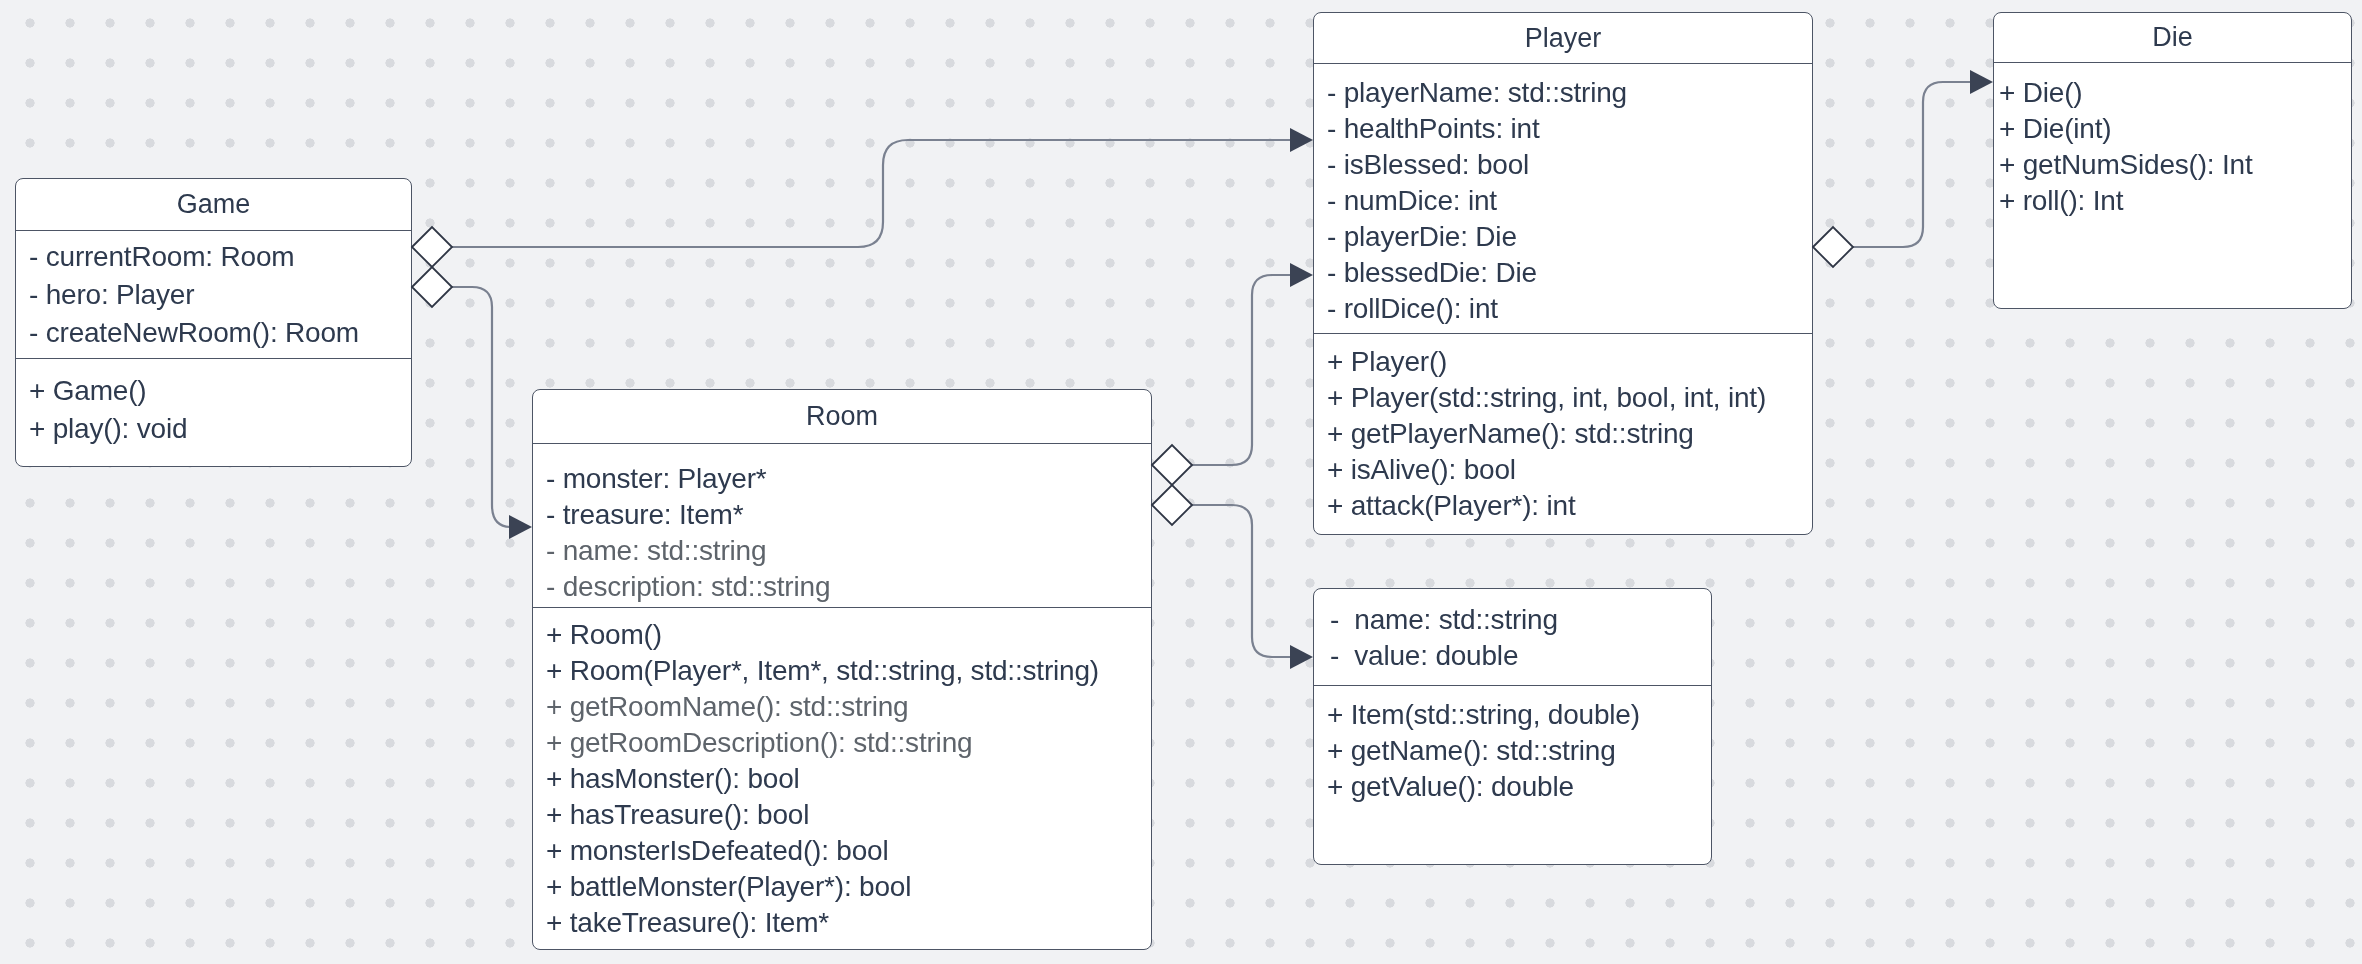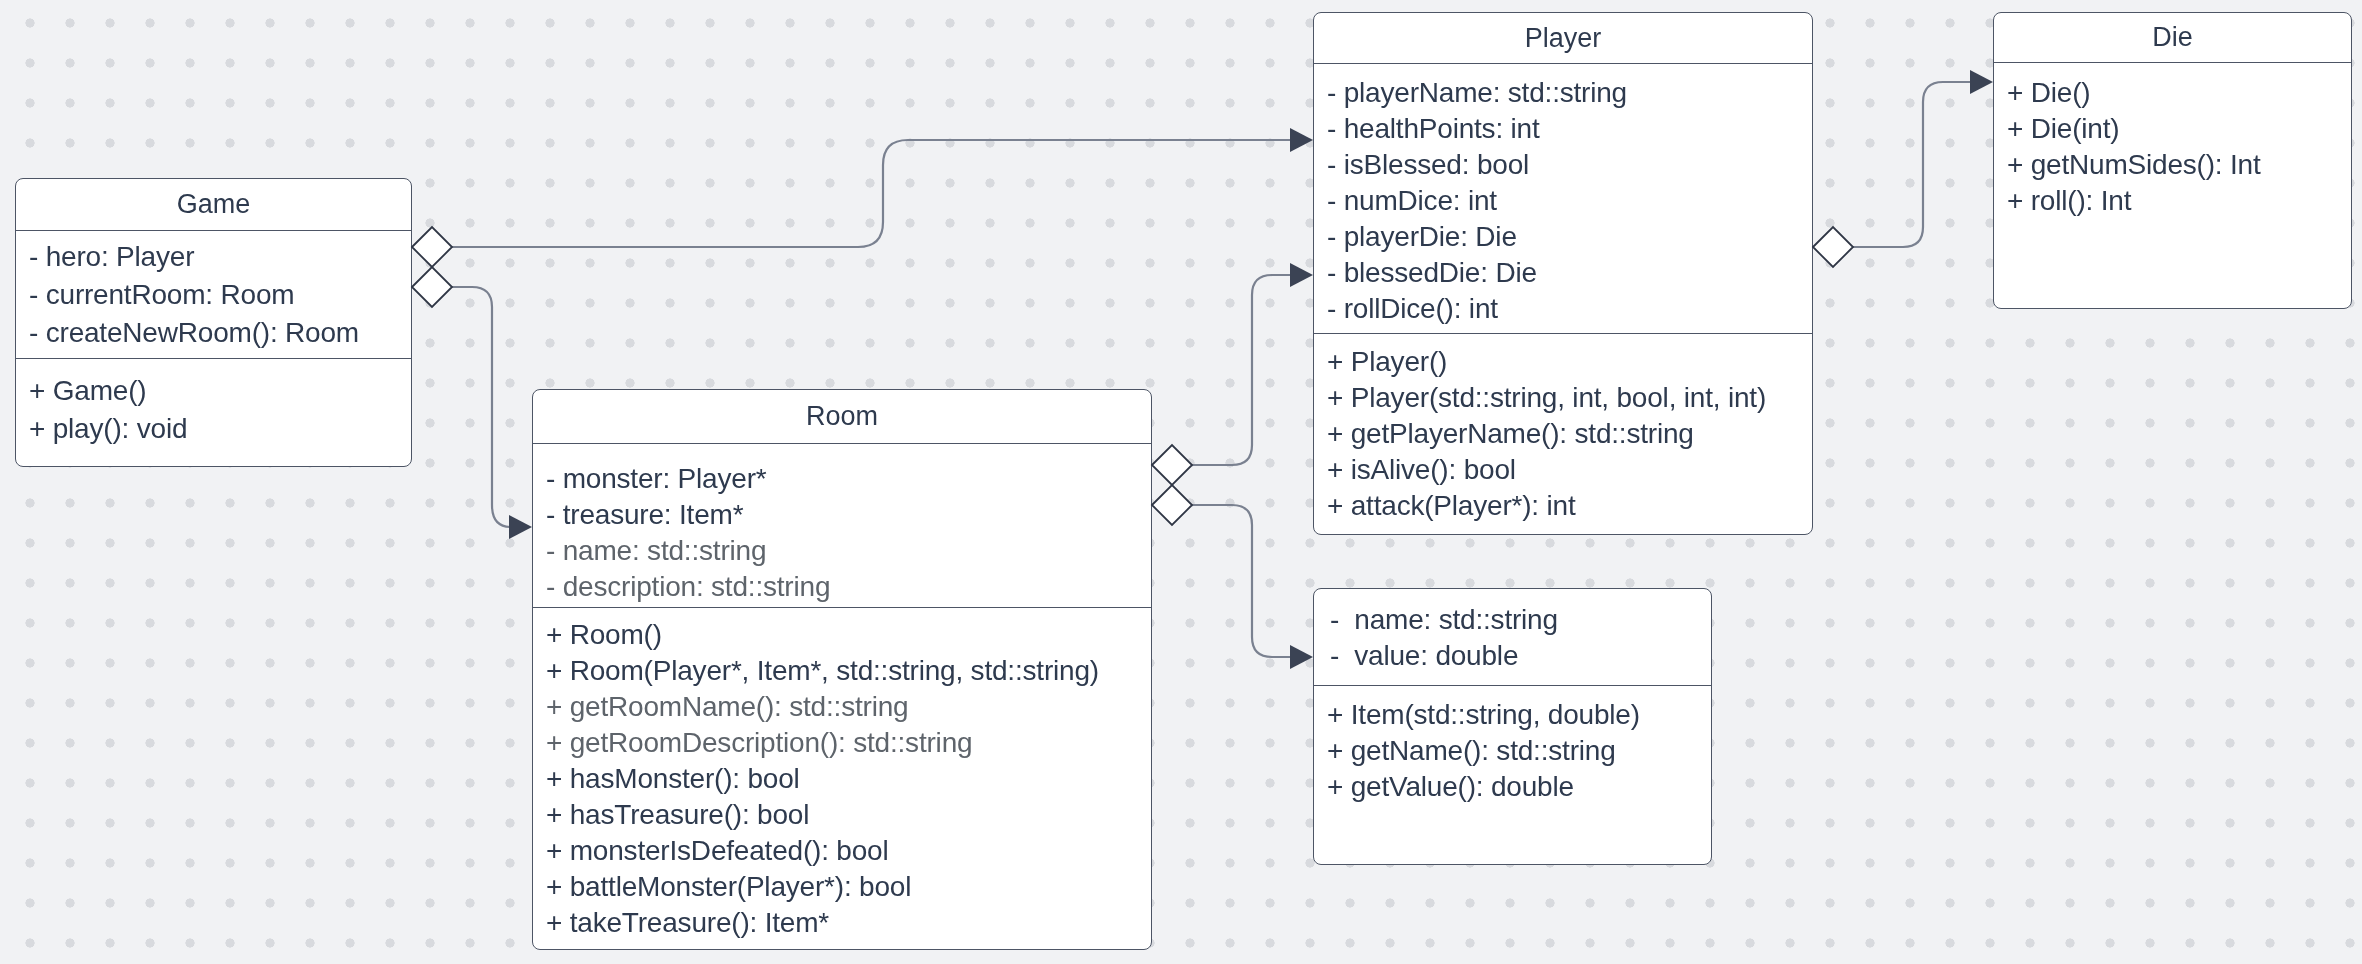--- a/index.html
+++ b/index.html
@@ -50,22 +50,22 @@
   #wires { position: absolute; left: 0; top: 0; pointer-events: none; }
 </style>
 </head>
 <body>
 
 <div id="canvas">
 
   <div class="uml-box lh38" style="left:15px; top:178px; width:397px; height:289px;">
     <div class="uml-title" style="height:52px;">Game</div>
     <div class="uml-section uml-attrs" style="height:128px; padding:7px 8px 0 13px;">
+      <div class="member">- currentRoom: Room</div>
       <div class="member">- hero: Player</div>
-      <div class="member">- currentRoom: Room</div>
       <div class="member">- createNewRoom(): Room</div>
     </div>
     <div class="uml-section uml-methods" style="padding:13px 16px 0 13px;">
       <div class="member">+ Game()</div>
       <div class="member">+ play(): void</div>
     </div>
   </div>
 
   <div class="uml-box" style="left:532px; top:389px; width:620px; height:561px;">
     <div class="uml-title" style="height:54px;">Room</div>
@@ -115,21 +115,21 @@
     </div>
     <div class="uml-section uml-methods" style="padding:11px 8px 17px 13px;">
       <div class="member">+ Item(std::string, double)</div>
       <div class="member">+ getName(): std::string</div>
       <div class="member">+ getValue(): double</div>
     </div>
   </div>
 
   <div class="uml-box" style="left:1993px; top:12px; width:359px; height:297px;">
     <div class="uml-title" style="height:50px;">Die</div>
-    <div class="uml-section uml-methods" style="padding:12px 8px 0 13px;">
+    <div class="uml-section uml-methods" style="padding:12px 8px 0 5px;">
       <div class="member">+ Die()</div>
       <div class="member">+ Die(int)</div>
       <div class="member">+ getNumSides(): Int</div>
       <div class="member">+ roll(): Int</div>
     </div>
   </div>
 
   <svg id="wires" width="2362" height="964" viewBox="0 0 2362 964">
 
     <g>

